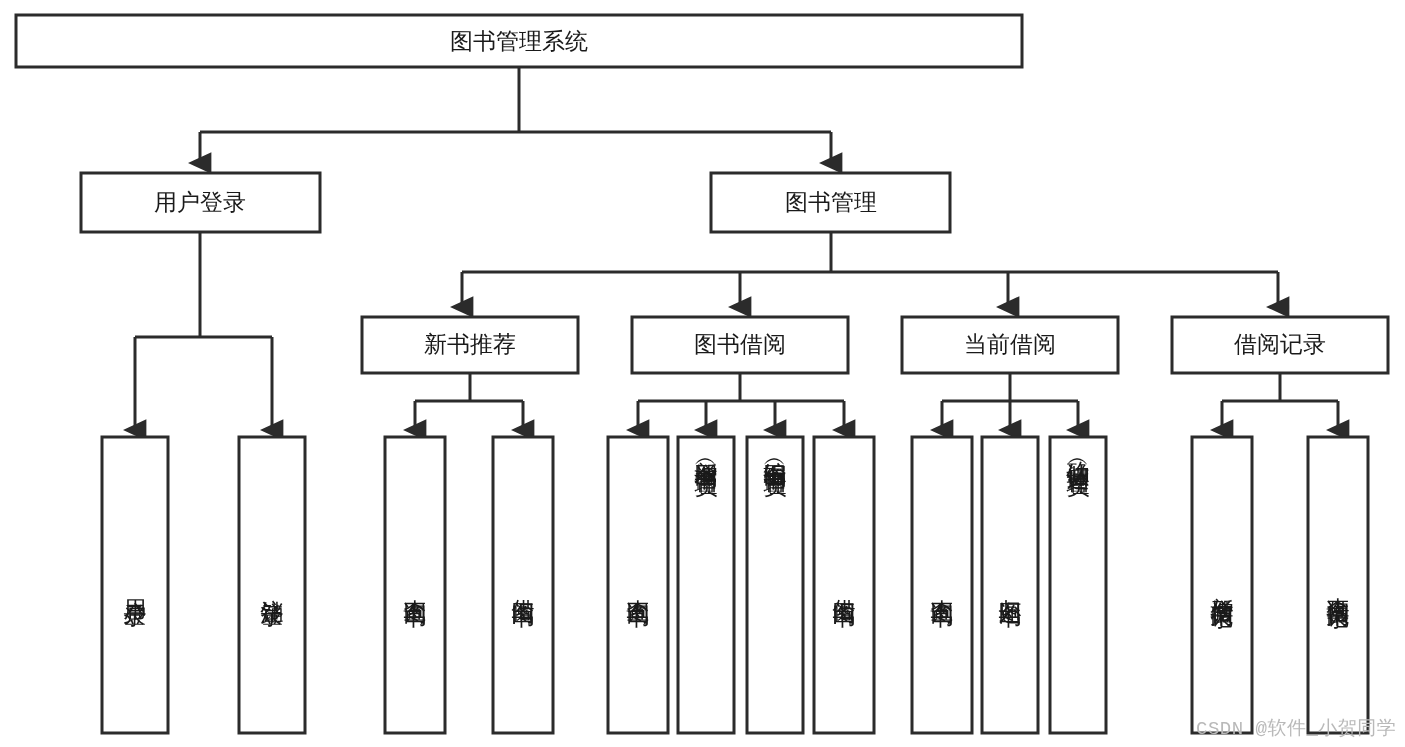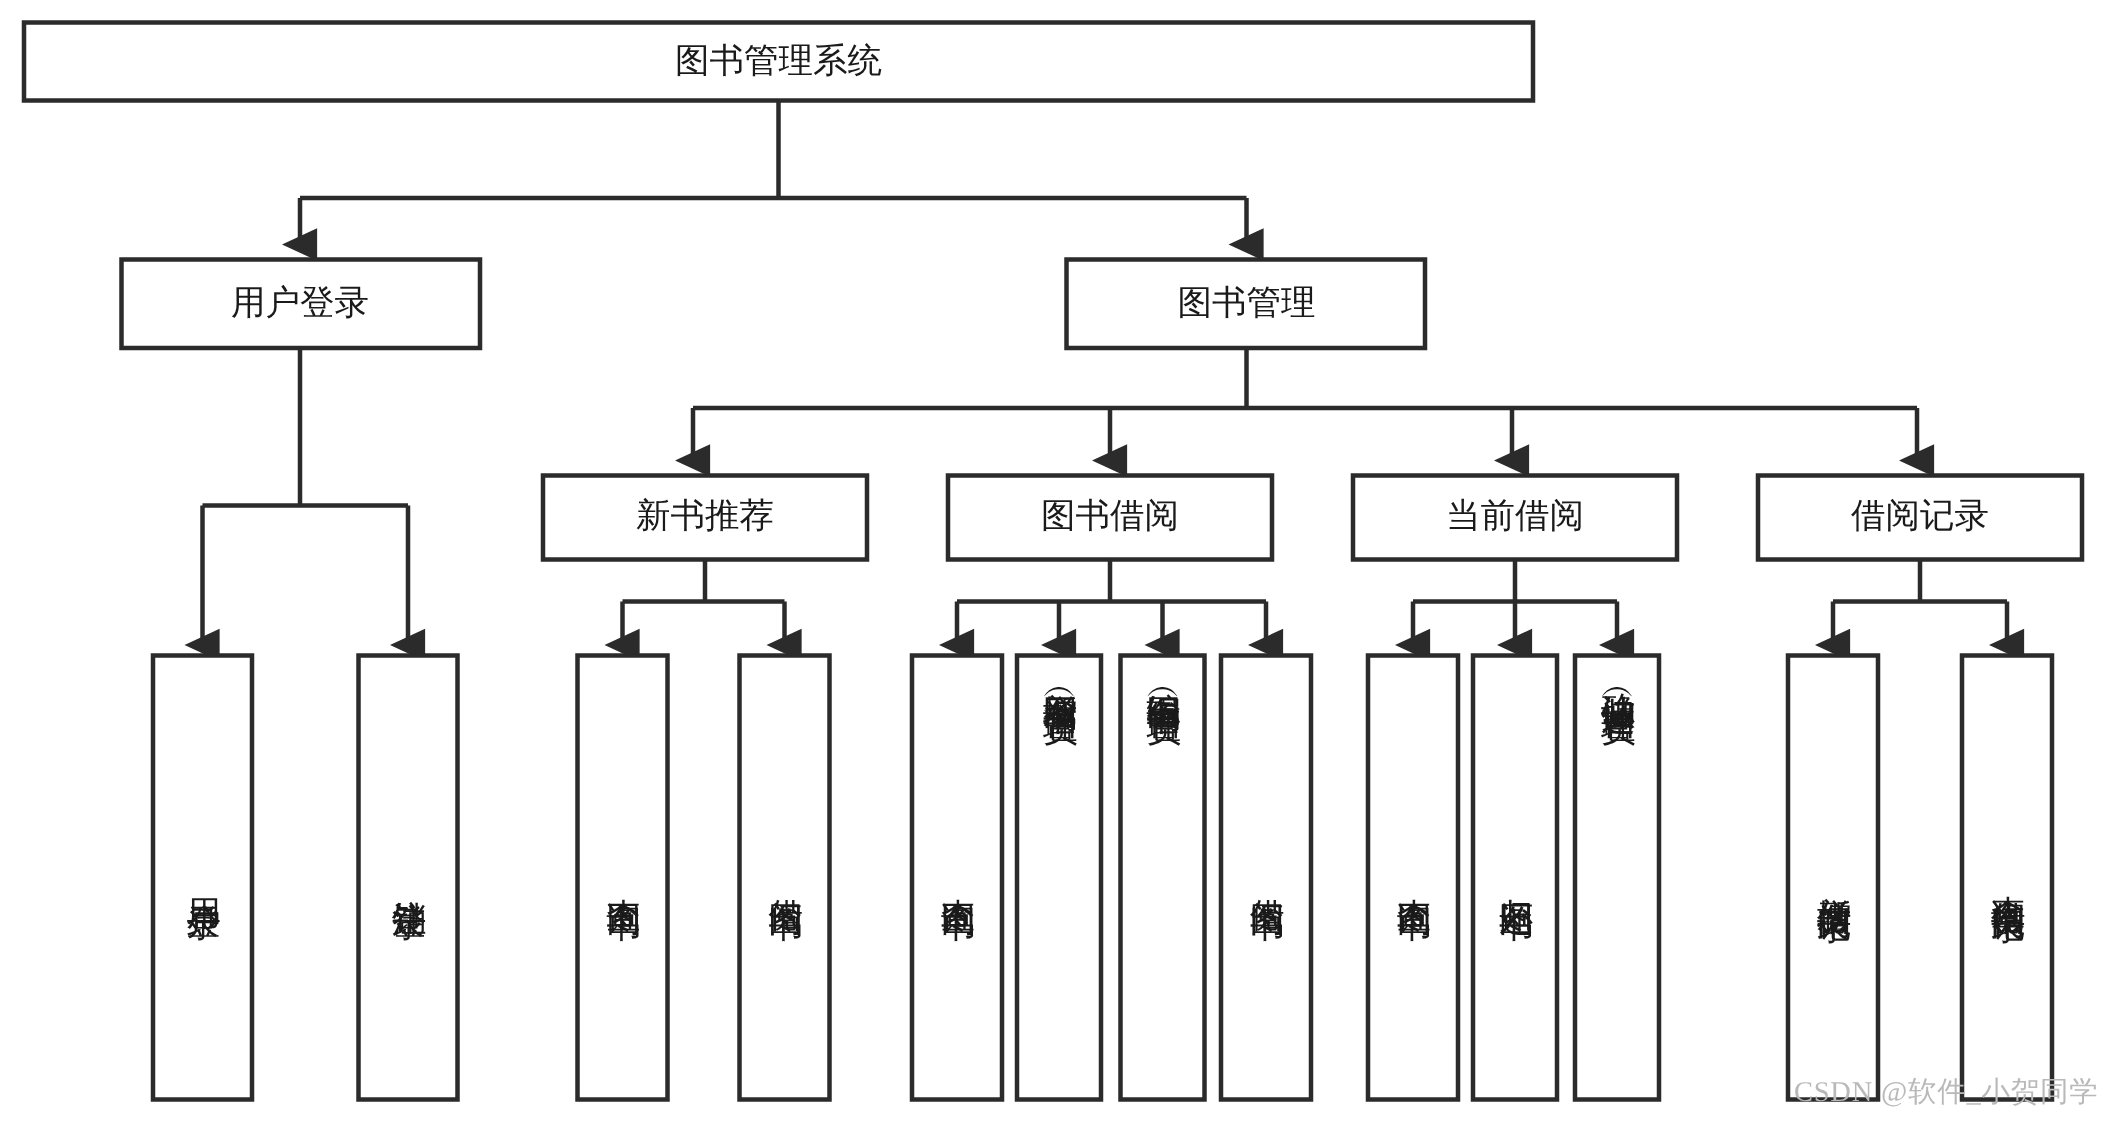--- a/index.html
+++ b/index.html
@@ -58,21 +58,21 @@
   .vnode-box {
     position: absolute;
     box-sizing: border-box;
     display: flex;
     align-items: center;
     justify-content: center;
     pointer-events: auto;
   }
   .watermark {
     position: absolute;
-    font-family: Liberation Serif, serif;
+    font-family: Liberation Mono, monospace;
     font-size: 19px;
     color: #b9b9b9;
     white-space: nowrap;
     letter-spacing: 0.5px;
   }
 </style>
 </head>
 <body>
 
 <div id="diagram-root">

